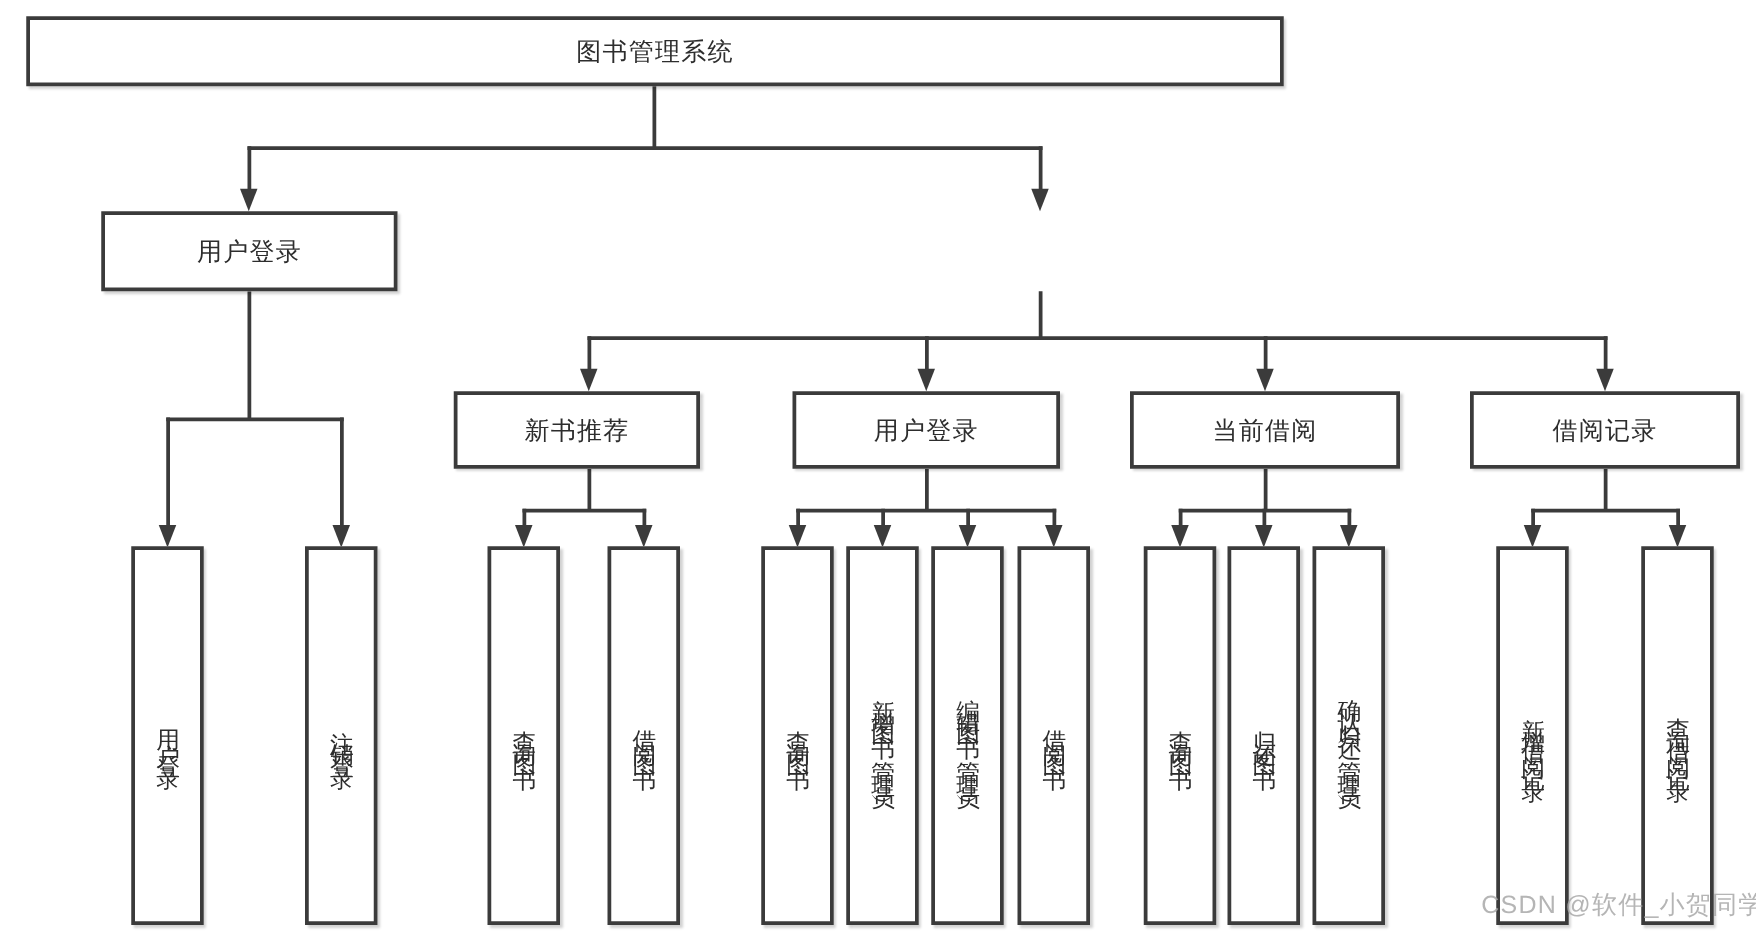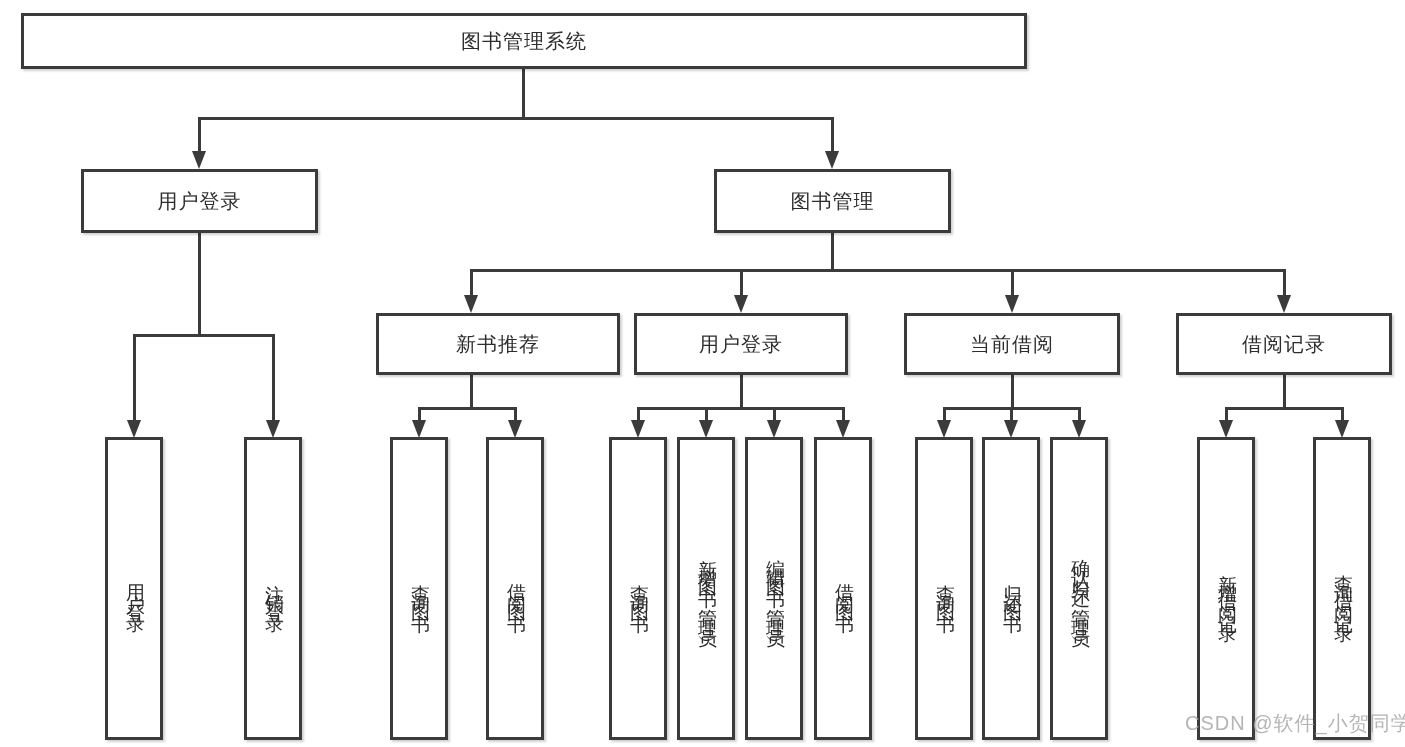--- a/index.html
+++ b/index.html
@@ -14,21 +14,20 @@
     position:absolute;
     box-sizing:border-box;
     border:3px solid #3b3b3b;
     background:#ffffff;
     box-shadow:2px 2px 2px rgba(0,0,0,0.18);
     display:flex;
     align-items:center;
     justify-content:center;
     color:#2d2d2d;
     z-index:2;
-    font-family:Liberation Mono, monospace;
   }
   .box.h span{
     font-size:20px;
     letter-spacing:1px;
     white-space:nowrap;
   }
   .box.v{z-index:2;}
   .box.v .vt{
     writing-mode:vertical-rl;
     text-orientation:mixed;
@@ -61,25 +60,22 @@
 
 <div class="canvas">
 
   <div class="box h" style="left:21px;top:13px;width:1006px;height:56px">
     <span>图书管理系统</span>
   </div>
 
   <div class="box h" style="left:81px;top:169px;width:237px;height:64px">
     <span>用户登录</span>
   </div>
-  <div class="box h" style="left:714px;top:169px;width:237px;height:64px">
-    <span>图书管理</span>
-  </div>
 
-  <div class="box h" style="left:376px;top:313px;width:244px;height:62px">
+  <div class="box h" style="left:363px;top:313px;width:197px;height:62px">
     <span>新书推荐</span>
   </div>
   <div class="box h" style="left:634px;top:313px;width:214px;height:62px">
     <span>用户登录</span>
   </div>
   <div class="box h" style="left:904px;top:313px;width:216px;height:62px">
     <span>当前借阅</span>
   </div>
   <div class="box h" style="left:1176px;top:313px;width:216px;height:62px">
     <span>借阅记录</span>

